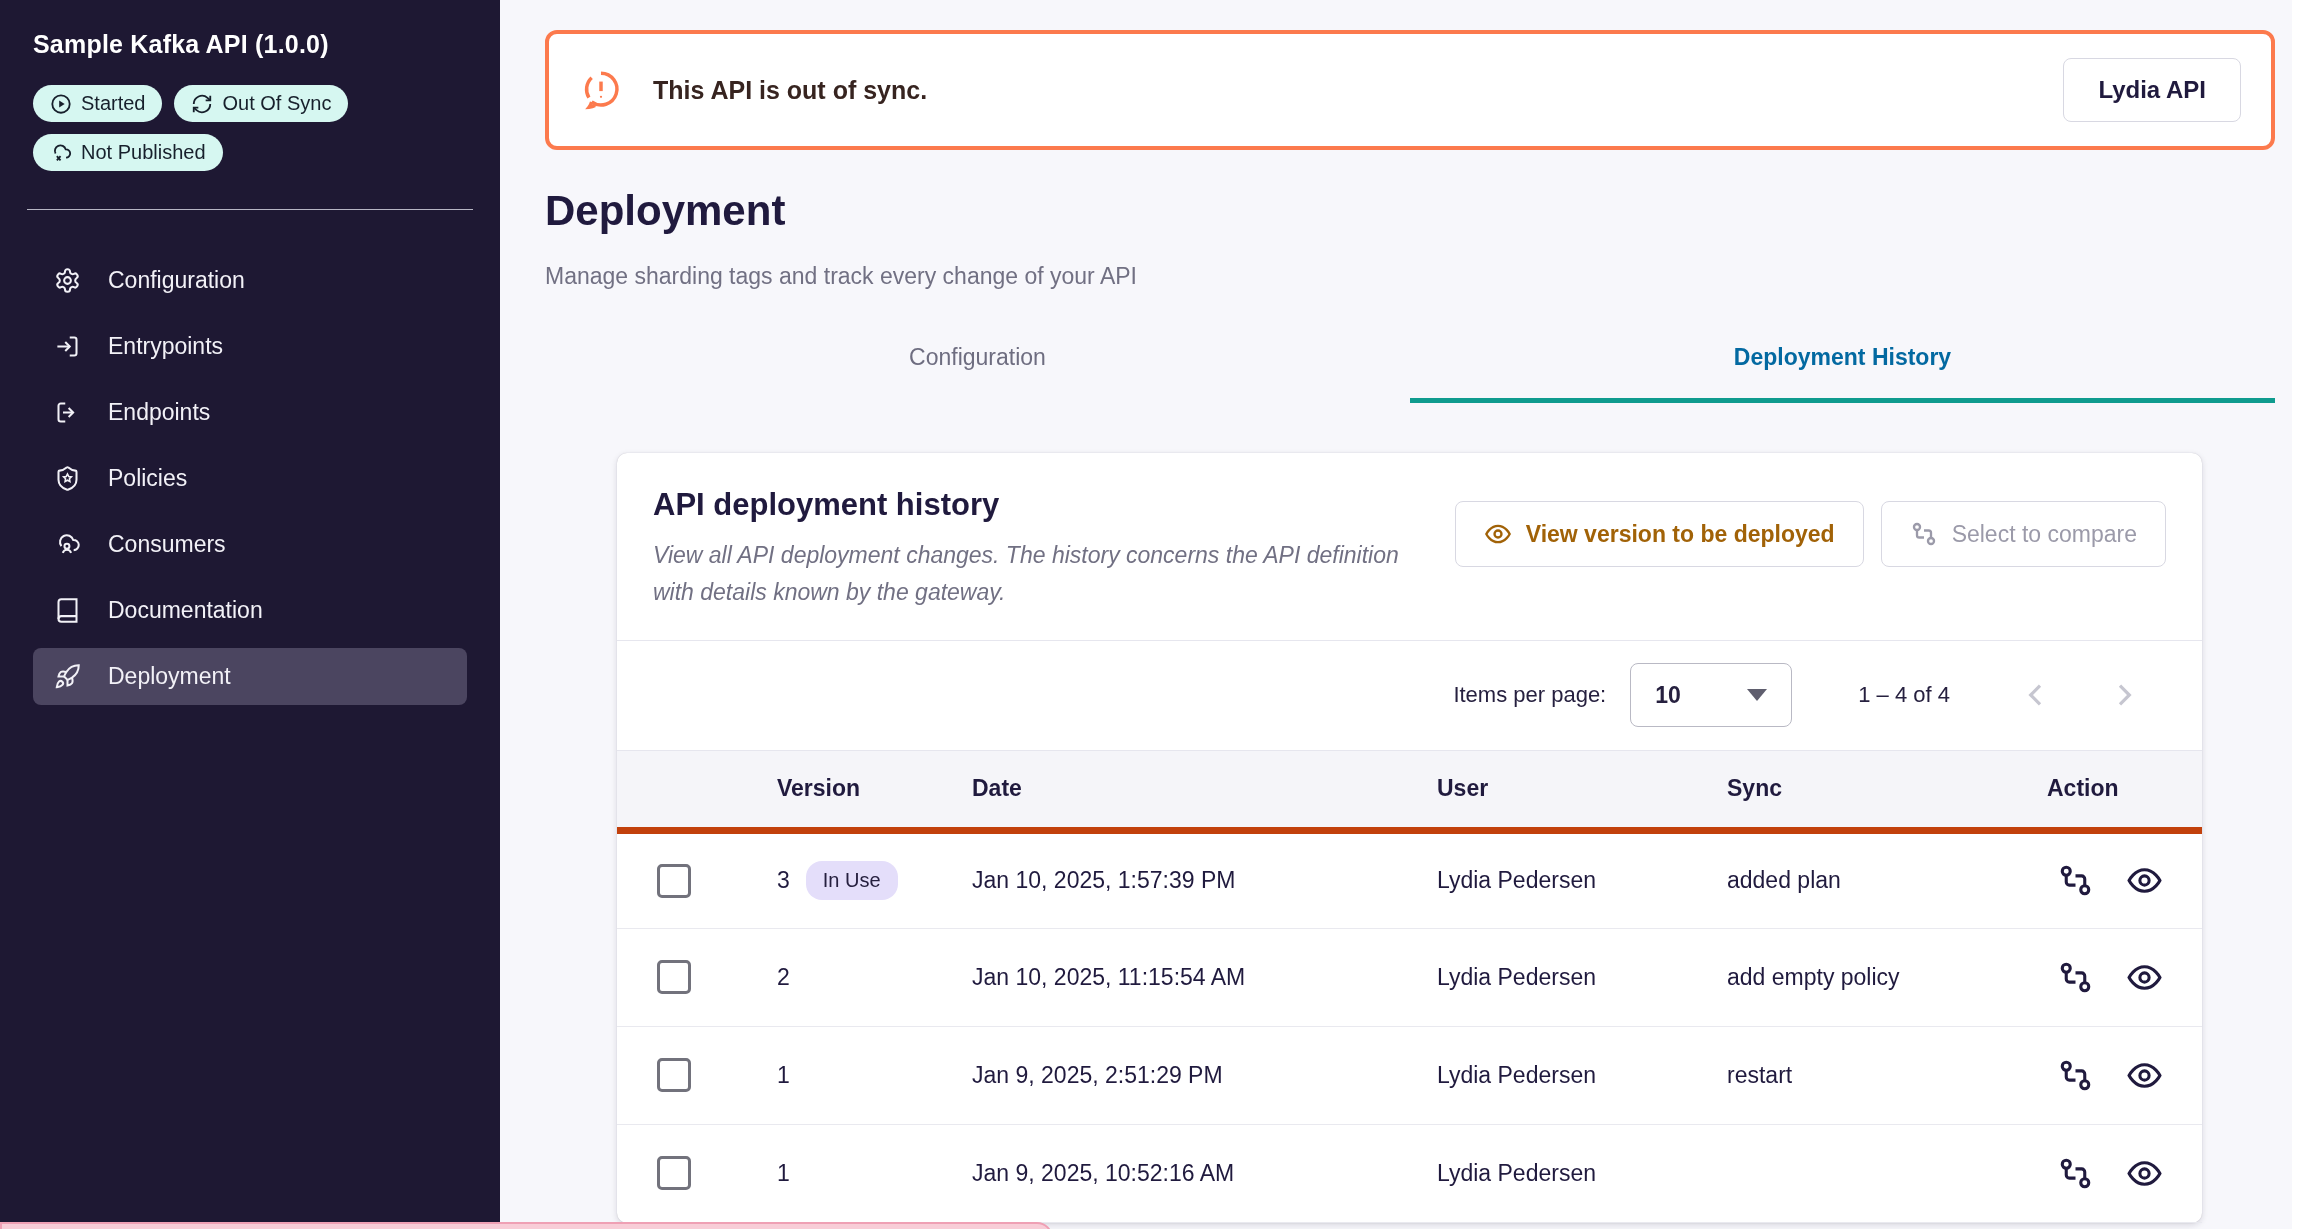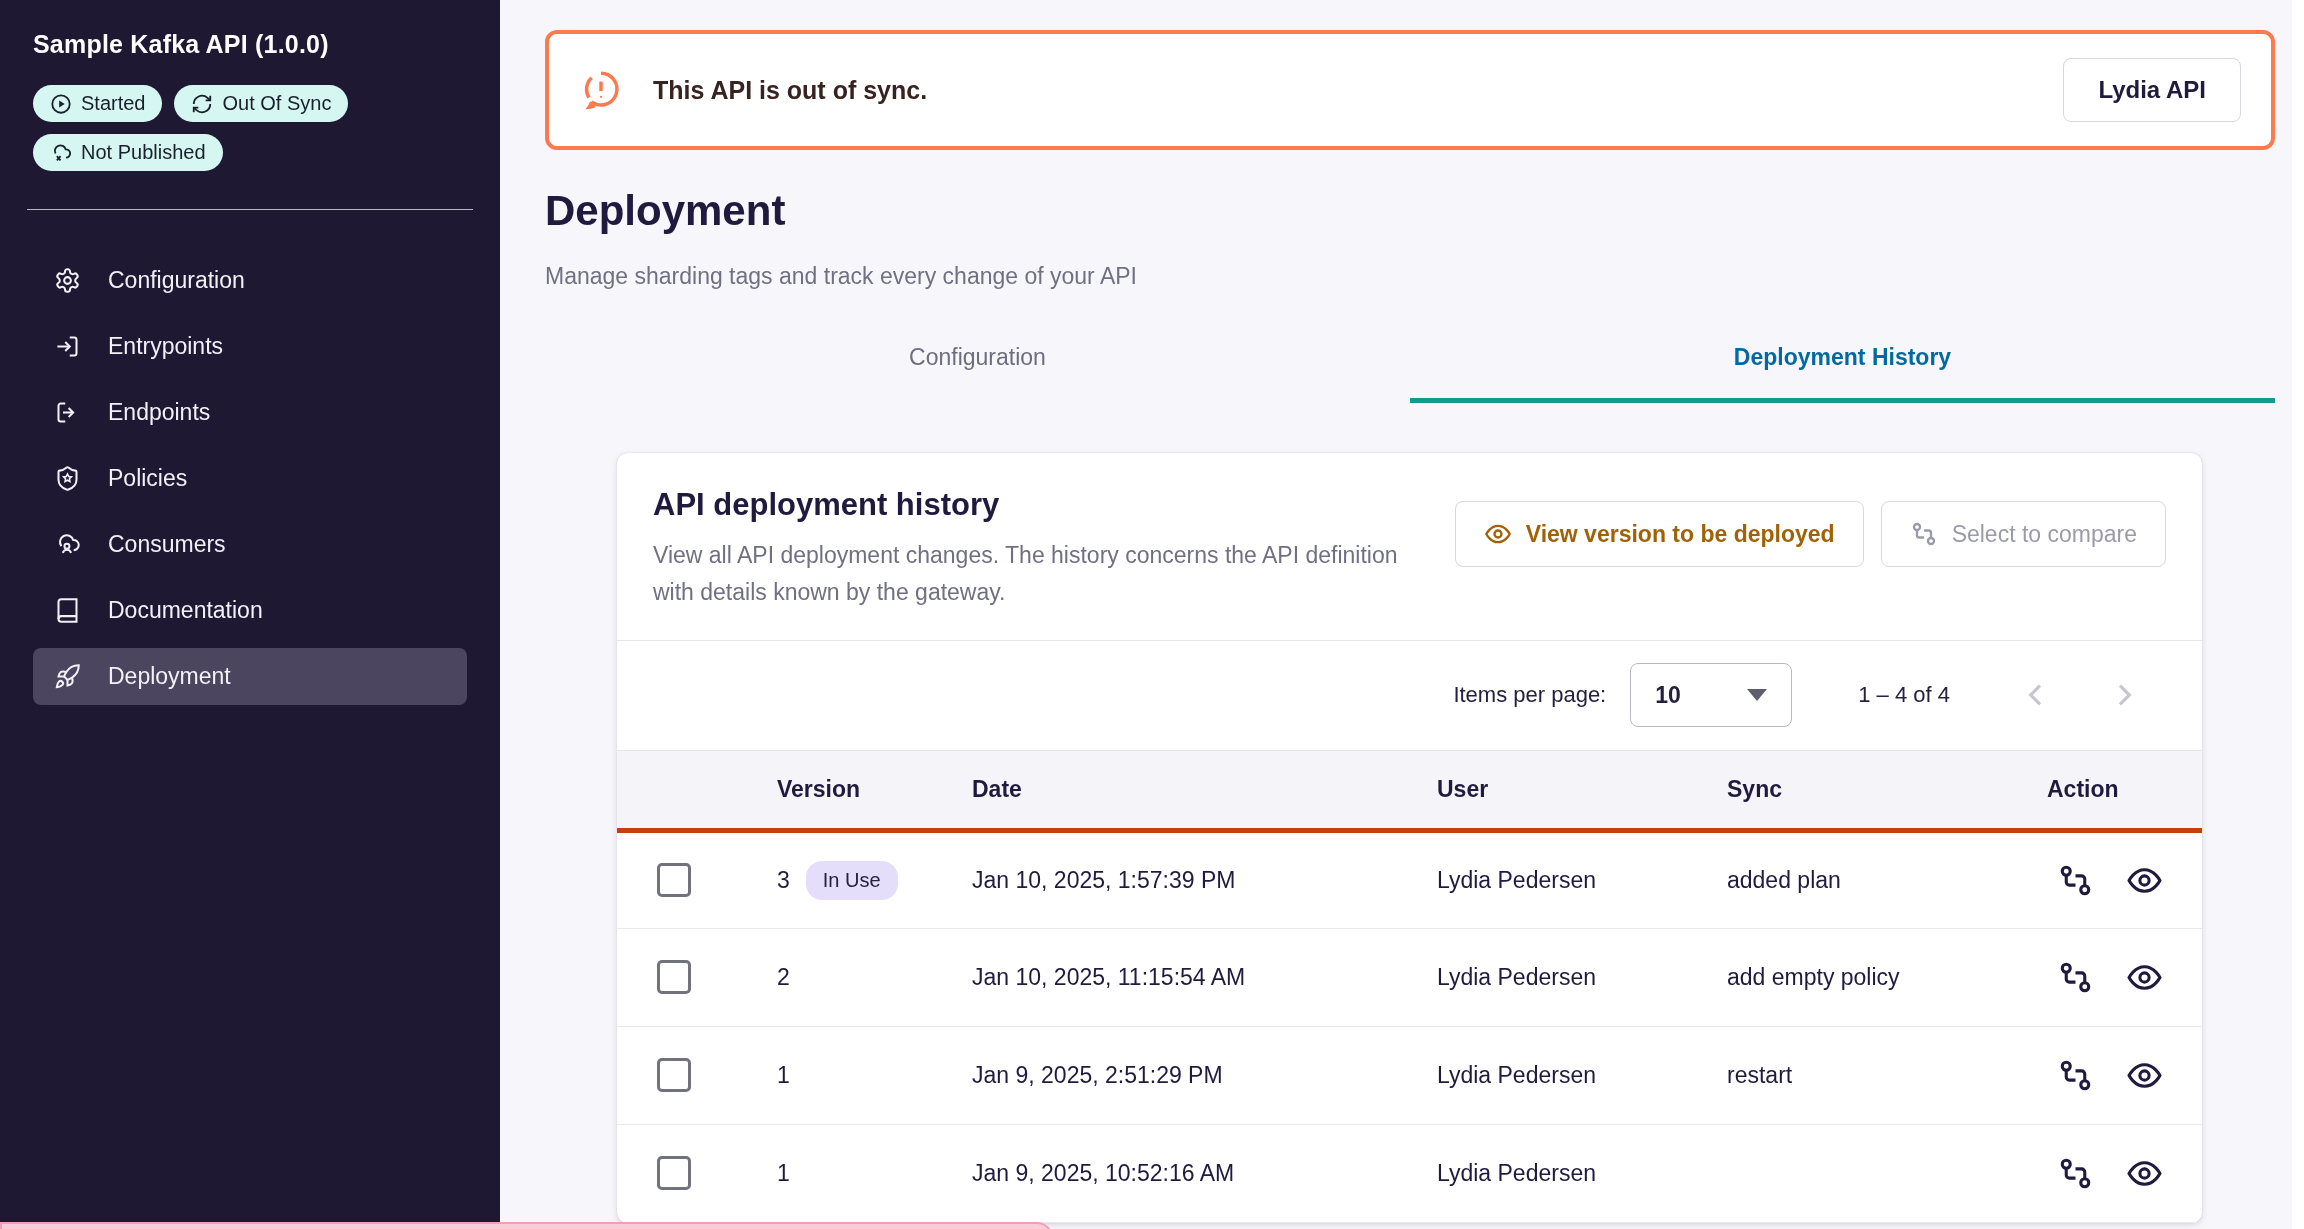--- a/index.html
+++ b/index.html
@@ -41,41 +41,41 @@
   .tabs { margin-top:54px; display:flex; }
   .tab { flex:1; text-align:center; font-size:23px; font-weight:500; color:#6e6d80;
          padding-bottom:27px; border-bottom:5px solid transparent; cursor:pointer; }
   .tab.active { color:#0369a1; border-bottom-color:#0f9b8e; font-weight:600; }
 
   
   .card { margin:50px 73px 0 72px; background:#fff; border-radius:10px;
           box-shadow:0 2px 6px rgba(30,24,51,.14), 0 0 1px rgba(30,24,51,.25); }
   .card-header { display:flex; padding:34px 36px 28px 36px; }
   .card-title { font-size:31px; font-weight:700; color:#201a3e; }
-  .card-desc { margin-top:14px; font-size:23px; color:#717083; line-height:1.62; max-width:750px; }
+  .card-desc { margin-top:14px; font-size:23px; color:#717083; line-height:1.62; max-width:750px;font-style:italic; }
   .header-actions { margin-left:auto; display:flex; gap:17px; align-items:flex-start; padding-top:14px; }
   .btn { display:inline-flex; align-items:center; gap:14px; background:#fff; border:1px solid #d8d8e2;
          border-radius:8px; padding:0 28px; height:66px; font-size:23px; font-weight:700;
          color:#a16207; font-family:inherit; cursor:pointer; white-space:nowrap; }
   .btn svg { width:28px; height:28px; }
   .btn.disabled { color:#9b9aa9; font-weight:500; cursor:default; }
 
   .pag-row { border-top:1px solid #e6e6ee; height:110px; display:flex; align-items:center;
              justify-content:flex-end; padding-right:62px; font-size:22px; color:#26203f; }
   .ipp-select { margin-left:24px; width:162px; height:64px; border:1px solid #b9b9c4; border-radius:8px;
                 display:flex; align-items:center; justify-content:space-between; padding:0 24px;
                 font-size:23px; font-weight:600; color:#26203f; cursor:pointer; background:#fff; }
   .caret-down { width:0; height:0; border-left:10px solid transparent; border-right:10px solid transparent;
                 border-top:12px solid #5f5e6e; }
   .pag-range { margin-left:66px; font-weight:500; }
   .pag-nav { margin-left:70px; display:flex; gap:56px; }
   .pag-nav svg { width:32px; height:32px; color:#c6c6d0; cursor:default; }
 
   table { width:100%; border-collapse:collapse; table-layout:fixed; }
-  thead tr { background:#f5f5f9; border-top:1px solid #e6e6ee; border-bottom:5px solid #c2410c; height:80px; }
+  thead tr { background:#f5f5f9; border-top:1px solid #e6e6ee; border-bottom:7px solid #c2410c; height:80px; }
   th { text-align:left; font-size:23px; font-weight:700; color:#201a3e; padding:0; }
   td { height:98px; border-bottom:1px solid #e9e9ef; font-size:23px; color:#201a3e; padding:0; }
   .cb { width:34px; height:34px; border:3px solid #72727c; border-radius:5px; background:#fff;
         margin-left:40px; cursor:pointer; }
   .version-cell { display:flex; align-items:center; gap:16px; padding-left:30px; }
   .in-use { background:#e4defa; color:#26203f; border-radius:16px; padding:8px 17px; font-size:20px; }
   .action-cell { display:flex; align-items:center; gap:32px; padding-left:10px; }
   .action-cell svg { width:37px; height:37px; color:#201a3e; cursor:pointer; }
 
   

